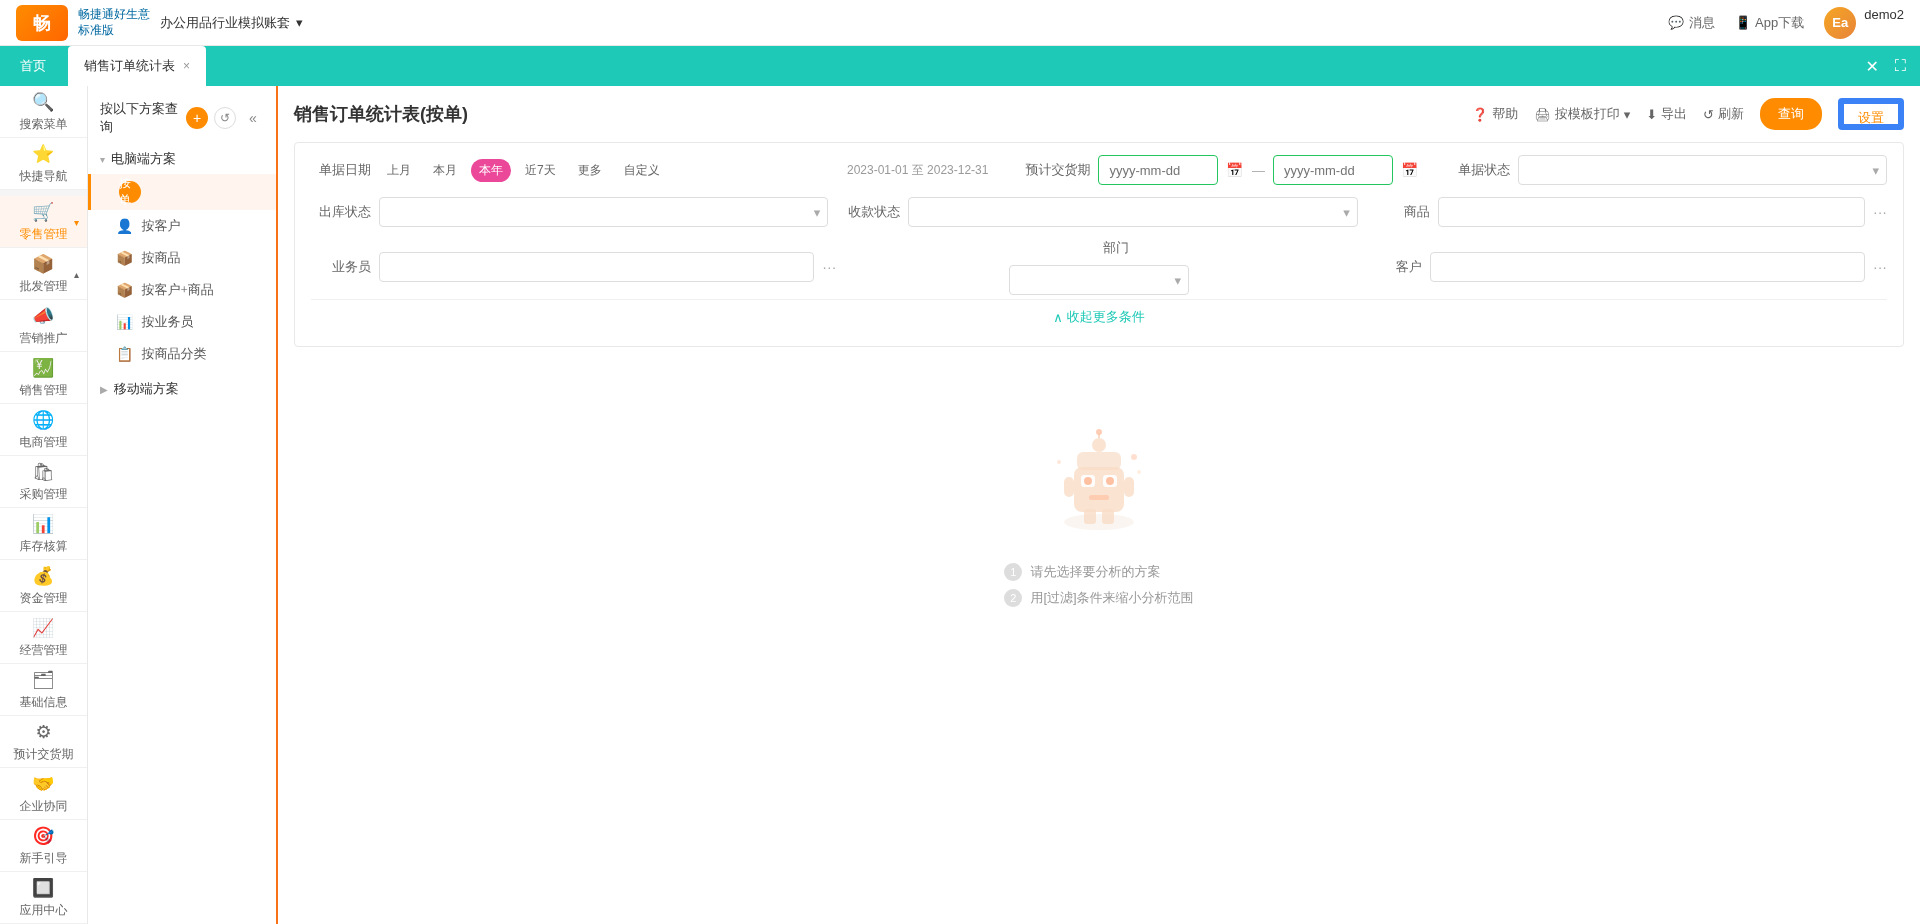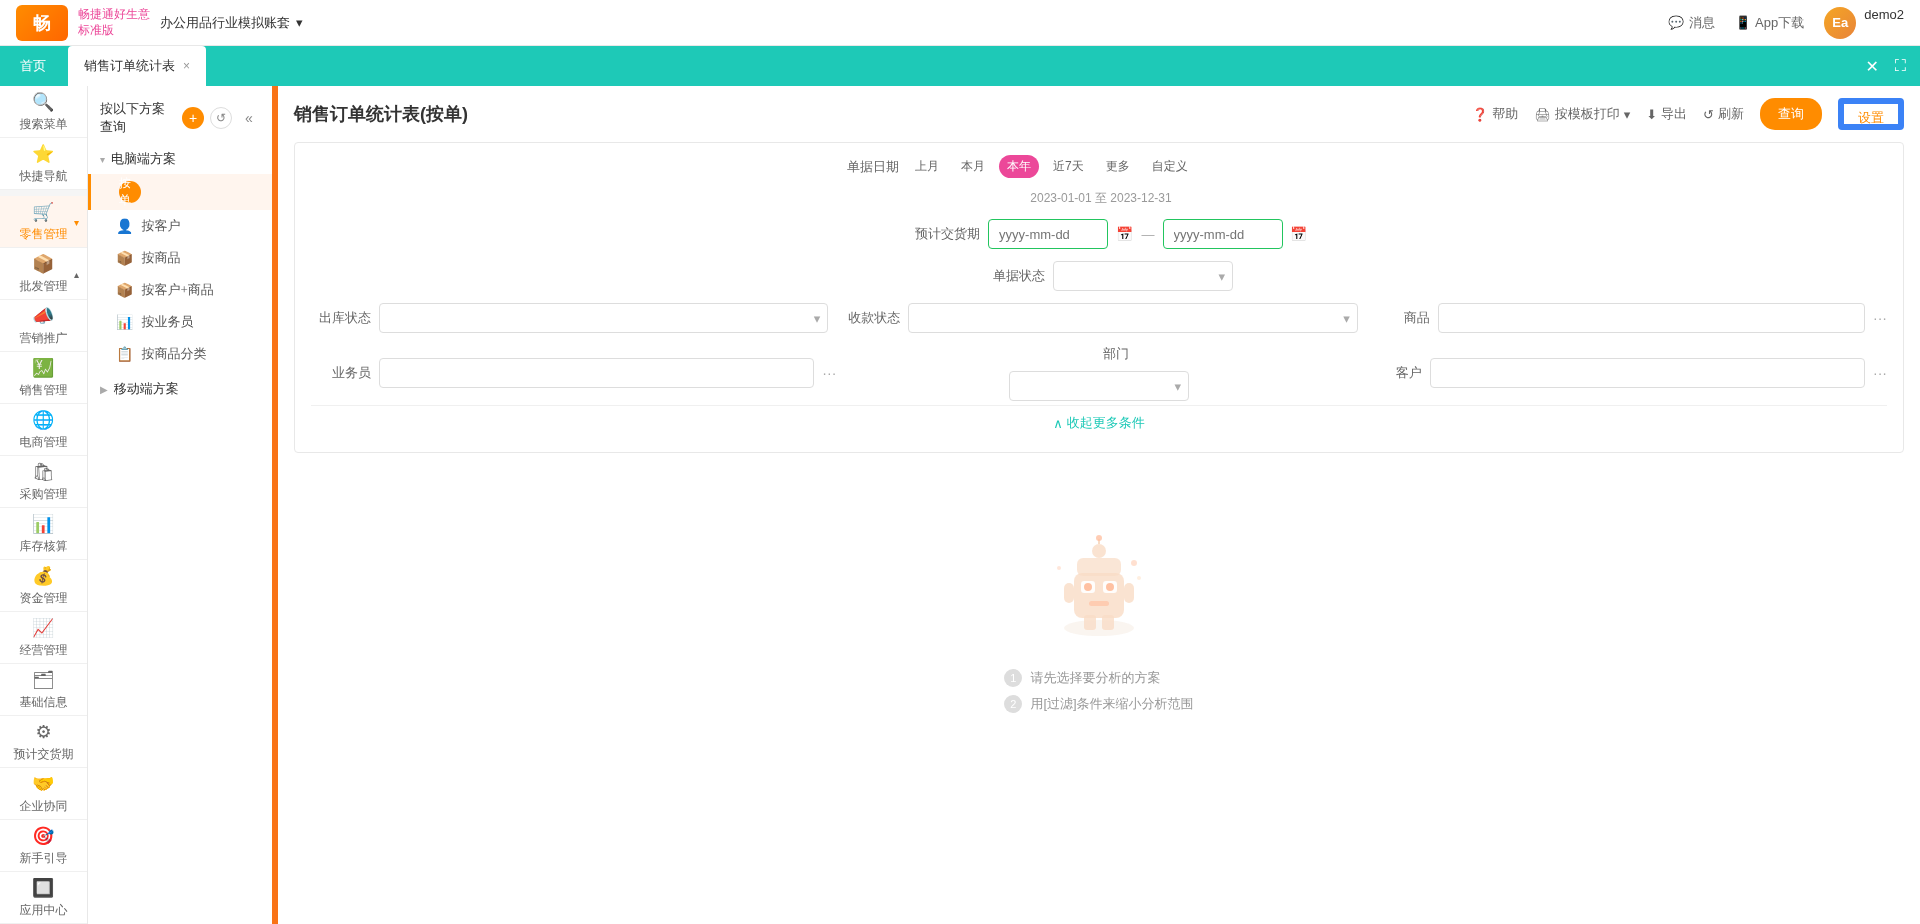--- a/index.html
+++ b/index.html
@@ -18,21 +18,21 @@
       z-index: 100;
     }
     .topbar-left { display: flex; align-items: center; gap: 10px; }
     .logo-box {
       width: 52px; height: 36px;
       background: linear-gradient(135deg, #ff8c00, #ff6600);
       border-radius: 6px;
       display: flex; align-items: center; justify-content: center;
       font-size: 18px; color: #fff; font-weight: bold;
     }
-    .app-title { font-size: 12px; color: #ec4899; line-height: 1.3; }
+    .app-title { font-size: 12px; color: #0369a1; line-height: 1.3; }
     .breadcrumb-nav { display: flex; align-items: center; gap: 6px; font-size: 13px; color: #333; }
     .topbar-right { display: flex; align-items: center; gap: 20px; }
     .topbar-action { display: flex; align-items: center; gap: 4px; color: #666; font-size: 13px; cursor: pointer; }
     .user-avatar {
       width: 32px; height: 32px; border-radius: 50%;
       background: linear-gradient(135deg, #f5a623, #e8843a);
       display: flex; align-items: center; justify-content: center;
       color: #fff; font-size: 13px; font-weight: bold;
     }
     .user-name { font-size: 13px; color: #333; }
@@ -89,21 +89,21 @@
     .content-area {
       flex: 1;
       display: flex;
       overflow: hidden;
     }
 
     
     .left-panel {
       width: 190px;
       background: #fff;
-      border-right: 6px solid #f97316;
+      border-right: 2px solid #f97316;
       padding: 8px 0;
       flex-shrink: 0;
       overflow-y: auto;
     }
     .panel-toolbar {
       display: flex; align-items: center; gap: 6px;
       padding: 6px 12px 8px;
     }
     .panel-label { font-size: 13px; color: #333; flex: 1; }
     .panel-btn {
@@ -184,21 +184,20 @@
     
     .filter-area {
       border: 1px solid #e8e8e8;
       border-radius: 4px;
       padding: 12px 16px;
       background: #fff;
     }
     .filter-row {
       display: flex; align-items: center; gap: 12px;
       margin-bottom: 12px;
-      flex-direction: column;
     }
     .filter-row:last-child { margin-bottom: 0; }
     .filter-label { font-size: 13px; color: #666; white-space: nowrap; min-width: 60px; text-align: right; }
     .filter-date-group { display: flex; align-items: center; gap: 6px; }
     .date-shortcut {
       padding: 3px 8px; border-radius: 3px; font-size: 12px;
       cursor: pointer; color: #666; border: none; background: transparent;
     }
     .date-shortcut.active {
       background: #ec4899; color: #fff; border-radius: 12px;

